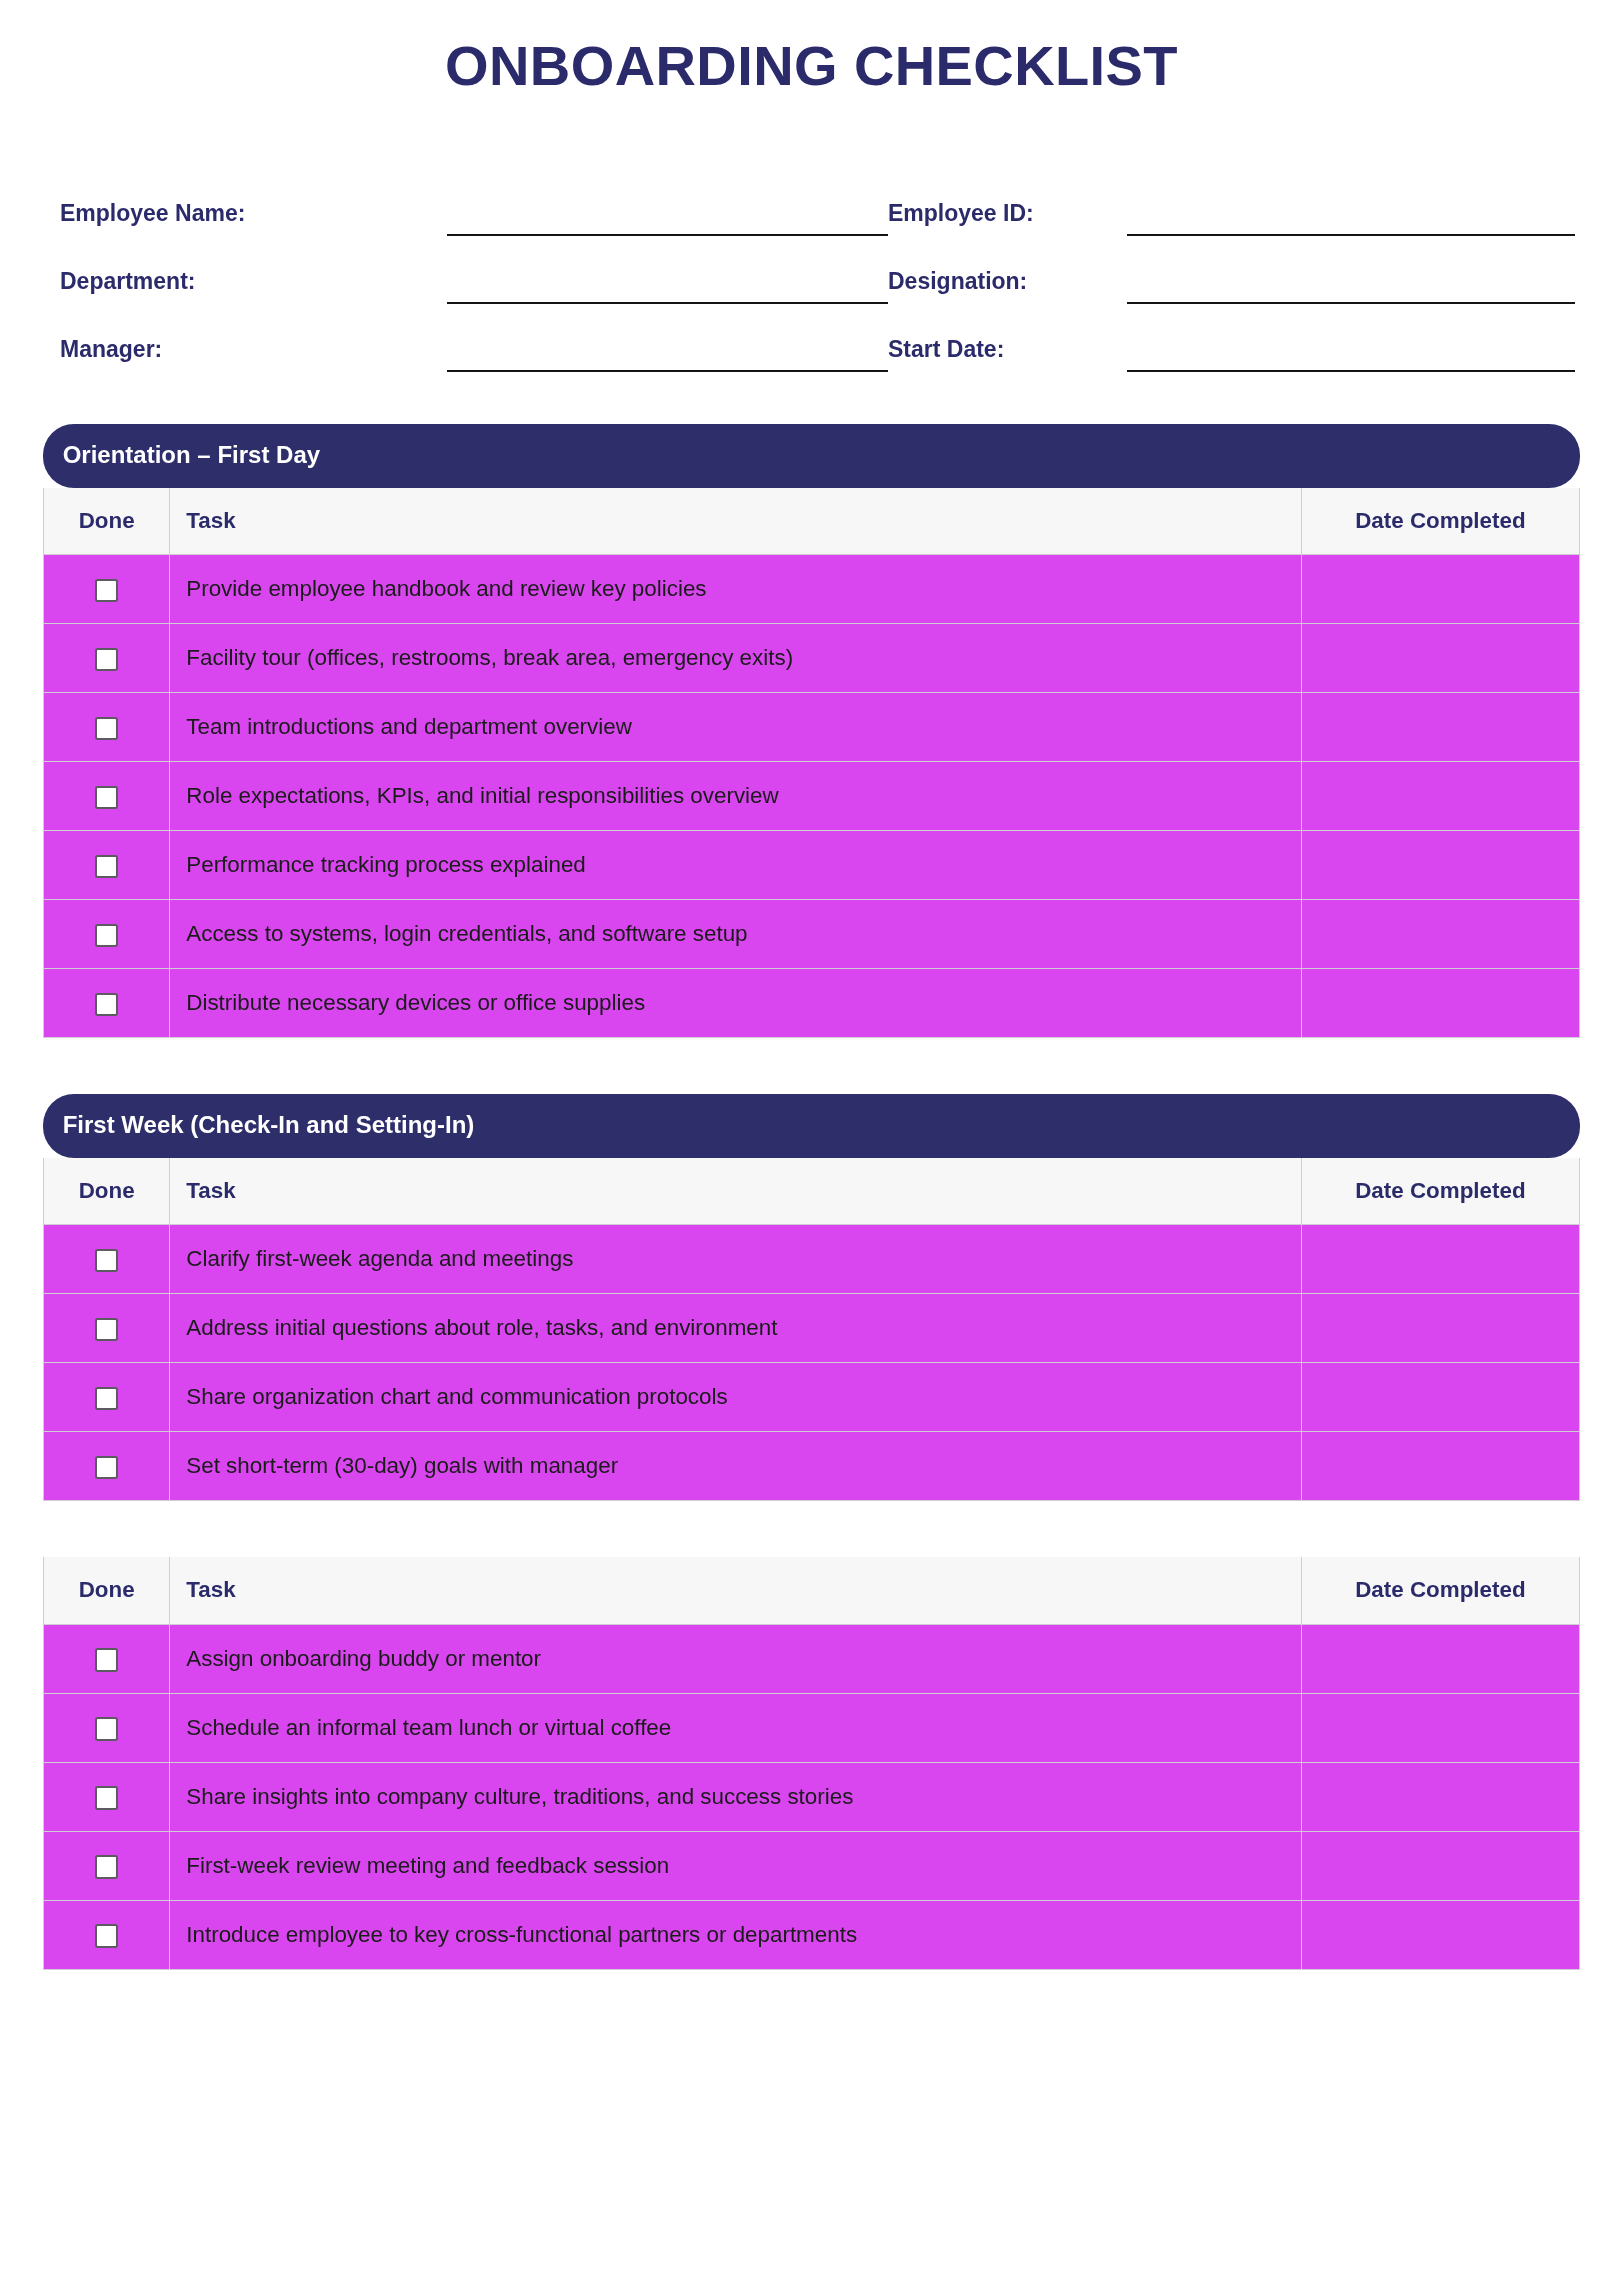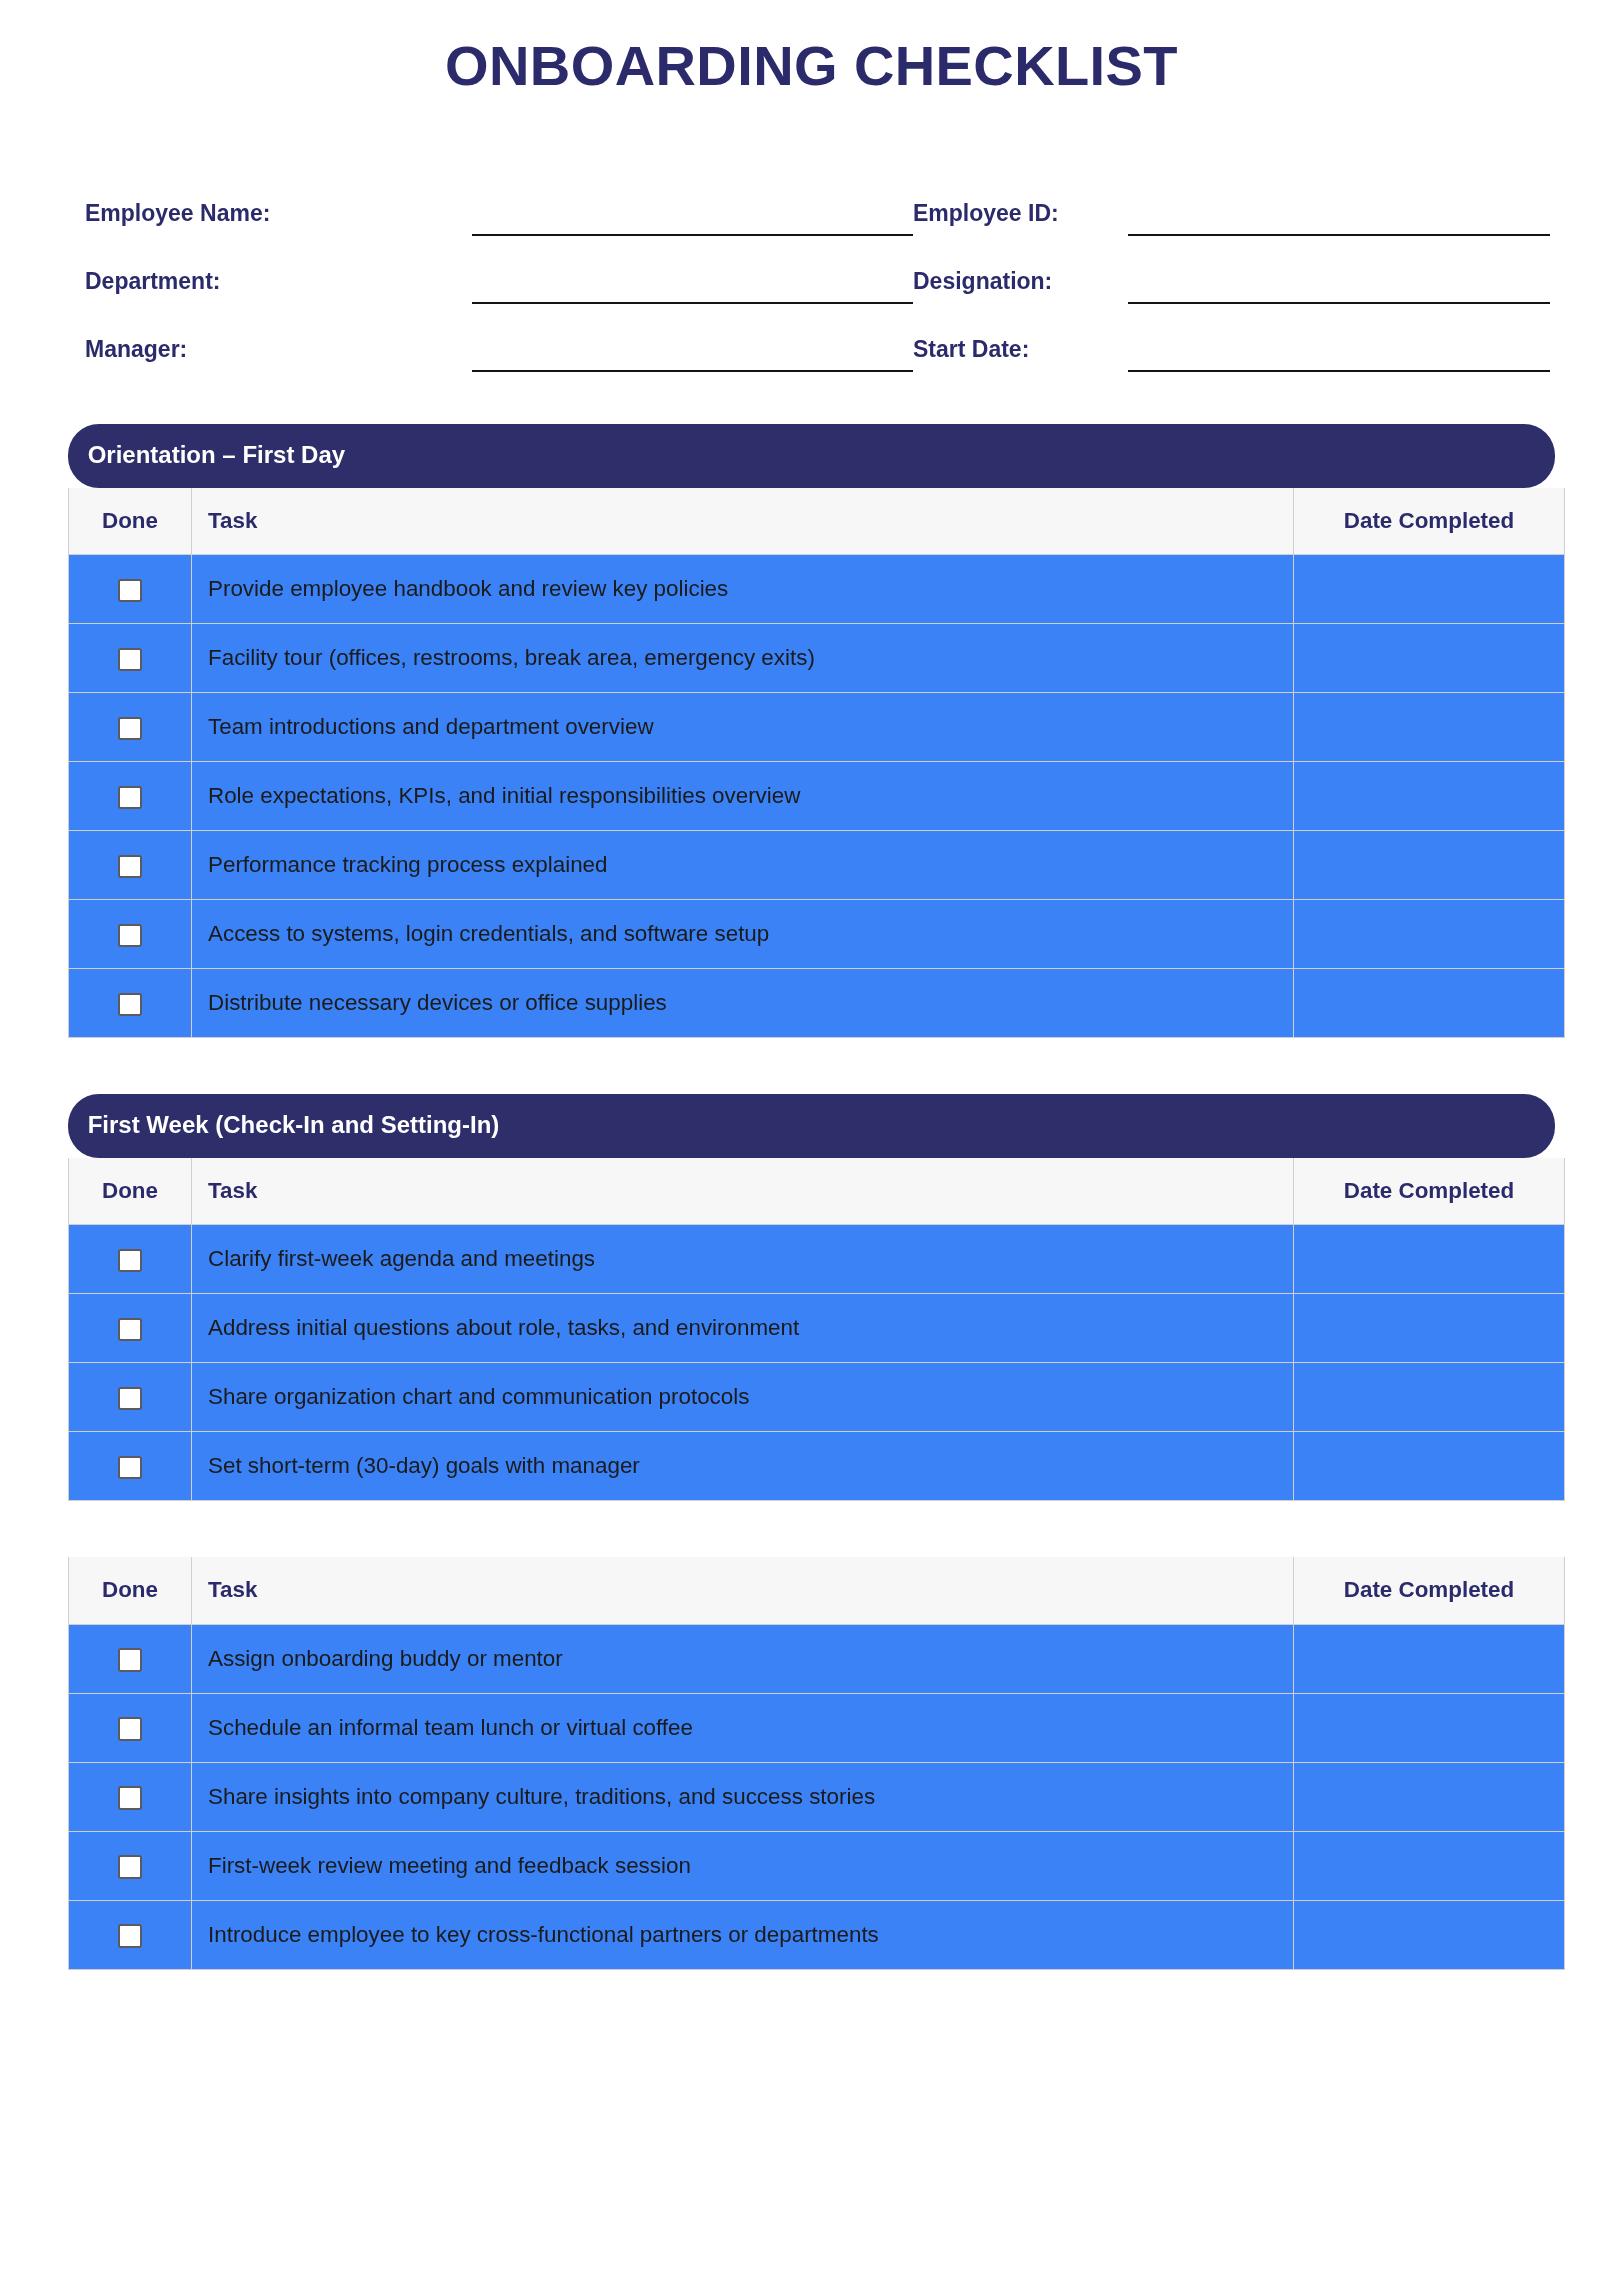--- a/index.html
+++ b/index.html
@@ -13,21 +13,21 @@
     font-family: "Liberation Sans", sans-serif;
     color: #1f1f1f;
     -webkit-font-smoothing: antialiased;
   }
 
   .page {
     position: relative;
     width: 1623px;
     height: 1666px;
     box-sizing: border-box;
-    padding: 0 68px;
+    padding: 0 43px;
   }
 
   
   .doc-title {
     margin: 0;
     padding-top: 34px;
     text-align: center;
     font-size: 56px;
     line-height: 1.15;
     font-weight: 700;
@@ -88,21 +88,21 @@
     font-weight: 700;
     padding: 17px 19.7px 18px 19.7px;
     line-height: 1.2;
     border-radius: 31px;
   }
 
   table.checklist {
     width: 100%;
     border-collapse: collapse;
     table-layout: fixed;
-    background: #3b82f6;
+    background: #d946ef;
   }
   table.checklist col.c-done  { width: 123px; }
   table.checklist col.c-task  { width: 1102px; }
   table.checklist col.c-date  { width: 271px; }
 
   table.checklist th {
     background: #f7f7f8;
     color: #2b2b6b;
     font-size: 22.4px;
     font-weight: 700;

